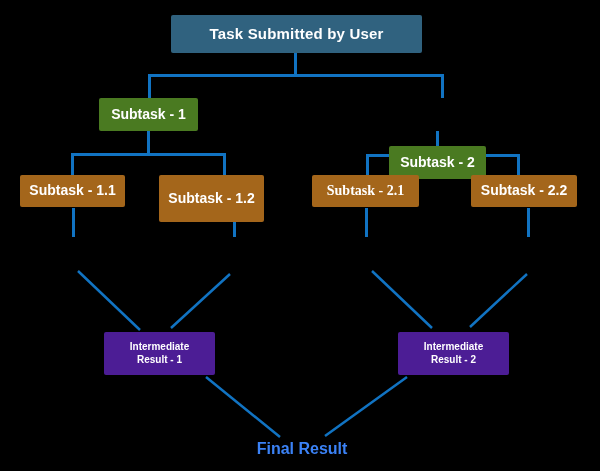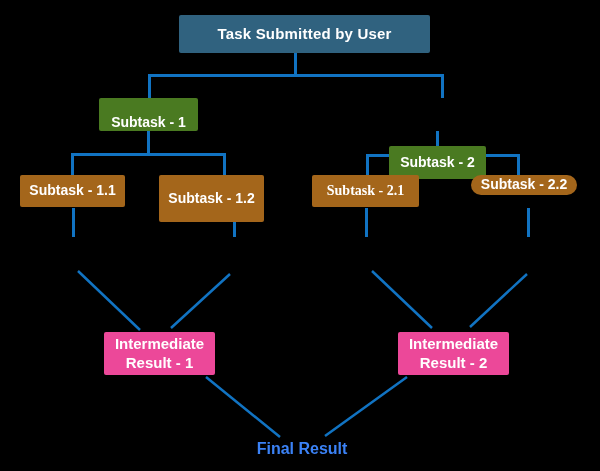--- a/index.html
+++ b/index.html
@@ -25,40 +25,40 @@
     display: flex;
     align-items: center;
     justify-content: center;
     text-align: center;
     color: #ffffff;
     font-weight: bold;
     border-radius: 2px;
     box-sizing: border-box;
   }
   .node span { white-space: pre-line; line-height: 1.25; }
-  .task-box   { background: #30627F; font-size: 15px; letter-spacing: 0.2px; margin-left: 8px; }
+  .task-box   { background: #30627F; font-size: 15px; letter-spacing: 0.2px; }
   .subtask-box{ background: #4A7A21; font-size: 14px; }
   .leaf-box   { background: #A4661B; font-size: 14px; text-align: right; }
-  .result-box { background: #ec4899; font-size: 15px; }
+  .result-box { background: #4c1d95; font-size: 10px; }
   .final-label{
     position: absolute;
     left: 232px; top: 440px; width: 140px;
     text-align: center;
     color: #3b82f6;
     font-weight: bold;
     font-size: 16px;
   }
   
   #n-task { left: 171px; top: 15px;  width: 251px; height: 38px; }
-  #n-s1   { left: 99px;  top: 98px;  width: 99px;  height: 33px; align-items: flex-end; }
+  #n-s1   { left: 99px;  top: 98px;  width: 99px;  height: 33px; }
   #n-s2   { left: 389px; top: 98px;  width: 97px;  height: 33px; margin-top: 48px; }
   #n-s11  { left: 20px;  top: 175px; width: 105px; height: 32px; }
   #n-s12  { left: 159px; top: 175px; width: 105px; height: 47px; }
   #n-s21  { left: 312px; top: 175px; width: 107px; height: 32px; font-family: Liberation Serif, serif; }
-  #n-s22  { left: 471px; top: 175px; width: 106px; height: 20px; border-radius: 12px; }
+  #n-s22  { left: 471px; top: 175px; width: 106px; height: 32px; }
   #n-i1   { left: 104px; top: 332px; width: 111px; height: 43px; }
   #n-i2   { left: 398px; top: 332px; width: 111px; height: 43px; }
 </style>
 </head>
 <body>
 
 <div class="canvas">
 
   <svg class="connectors" viewBox="0 0 600 471" xmlns="http://www.w3.org/2000/svg">
 

